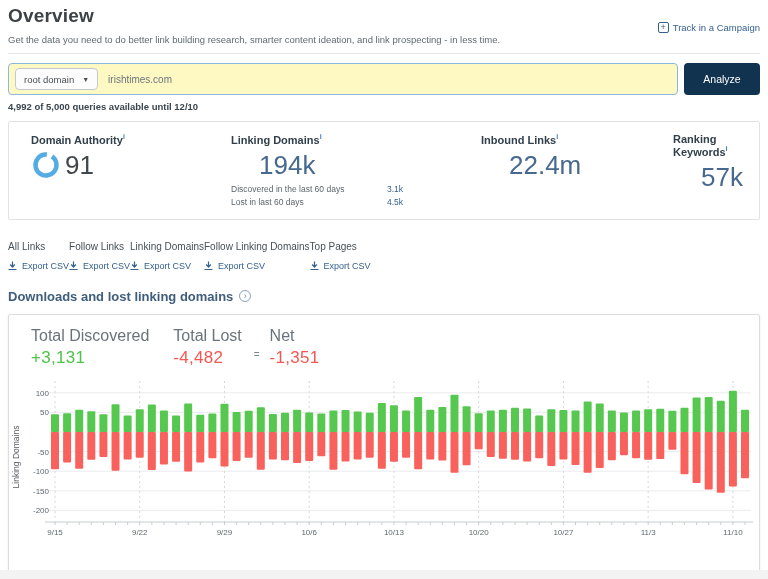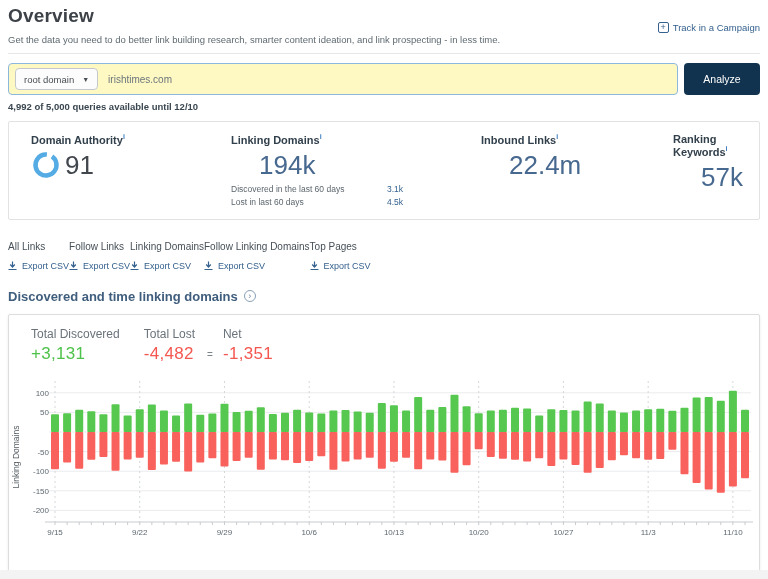--- a/index.html
+++ b/index.html
@@ -54,21 +54,21 @@
   .sect-title { margin-top:18px; display:flex; align-items:center; gap:6px;
                 font-size:13px; font-weight:700; color:#3f5d7c; }
   .circ-chev { width:12px; height:12px; border:1px solid #8aa0b5; border-radius:50%;
                display:flex; align-items:center; justify-content:center; font-size:9px;
                color:#6d86a0; font-weight:400; padding-bottom:1px; cursor:pointer; }
 
   .chart-card { margin-top:10px; border:1px solid #ddd; border-radius:2px; background:#fff;
                 box-shadow:0 1px 3px rgba(0,0,0,.08); height:280px; }
   .stats-row { display:flex; align-items:flex-start; padding:12px 0 0 22px; height:52px; }
   .stat { margin-right:24px; }
-  .stat .s-label { font-size:12px; color:#6a737b; }
+  .stat .s-label { font-size:16px; color:#6a737b; }
   .stat .s-value { font-size:17px; margin-top:3px; letter-spacing:.3px; }
   .equals { font-size:10px; color:#7a838a; margin:22px 10px 0 -12px; }
 
   .footer-strip { position:absolute; left:0; right:0; bottom:0; height:9px; background:#f3f3f3; }
 
   svg text { font-family:"Liberation Sans",sans-serif; }
 </style>
 </head>
 <body>
 
@@ -179,21 +179,21 @@
         <div class="qd-export">
           <svg width="9" height="10" viewBox="0 0 9 10">
               <path d="M4.5 0.5 v5 M2.2 3.5 L4.5 6 L6.8 3.5 M0.5 8.5 h8" stroke="#35618e" stroke-width="1.2" fill="none"></path>
             </svg>
           <span>Export CSV</span>
         </div>
       </div>
     </div>
 
     <div class="sect-title">
-      <span>Discovered and time linking domains</span>
+      <span>Downloads and lost linking domains</span>
       <span class="circ-chev">›</span>
     </div>
 
     <div class="chart-card">
       <div class="stats-row">
         <div class="stat">
           <div class="s-label">Total Discovered</div>
           <div class="s-value" id="stat-val-0" style="color: rgb(78, 194, 74);">+3,131</div>
         </div>
         <div class="stat">

